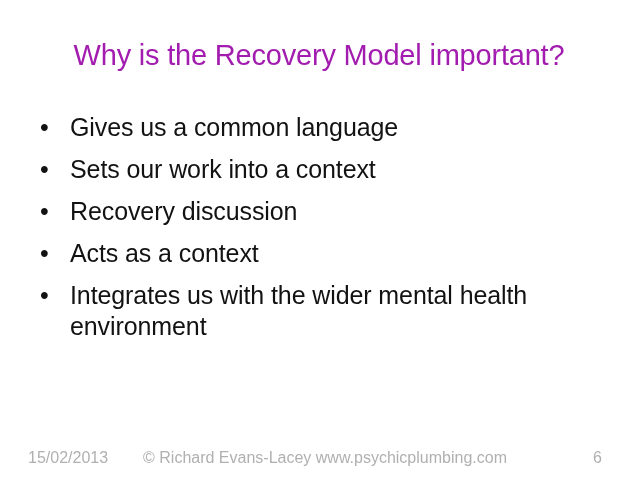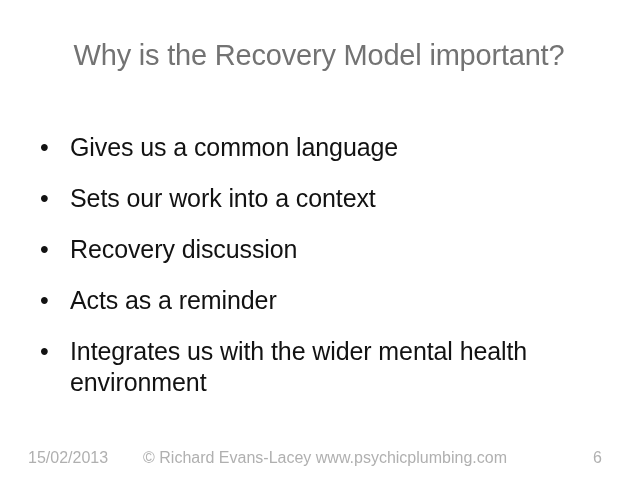--- a/index.html
+++ b/index.html
@@ -27,21 +27,21 @@
   .slide-title {
     position: absolute;
     left: 30px;
     top: 38px;
     width: 578px;
     text-align: center;
     font-size: 29px;
     font-weight: 400;
     line-height: 34px;
     letter-spacing: -0.2px;
-    color: #737373;
+    color: #a21caf;
     white-space: nowrap;
   }
 
   
   .body-list {
     position: absolute;
     left: 30px;
     top: 112px;
     width: 580px;
     margin: 0;
@@ -64,21 +64,20 @@
   .bullet-marker {
     position: absolute;
     left: 10px;
     top: 0;
     font-size: 25px;
     line-height: 31px;
     color: #121212;
   }
   .bullet-text {
     display: block;
-    margin-top: 20px;
   }
 
   
   .footer {
     position: absolute;
     left: 0;
     right: 0;
     bottom: 12px;
     height: 16px;
     color: #b0b0b0;
@@ -125,21 +124,21 @@
       <span class="bullet-text">Sets our work into a context</span>
     </li>
 
     <li class="bullet-row">
       <span class="bullet-marker">•</span>
       <span class="bullet-text">Recovery discussion</span>
     </li>
 
     <li class="bullet-row">
       <span class="bullet-marker">•</span>
-      <span class="bullet-text">Acts as a reminder</span>
+      <span class="bullet-text">Acts as a context</span>
     </li>
 
     <li class="bullet-row">
       <span class="bullet-marker">•</span>
       <span class="bullet-text">Integrates us with the wider mental health environment</span>
     </li>
 
   </ul>
 
   <div class="footer">

